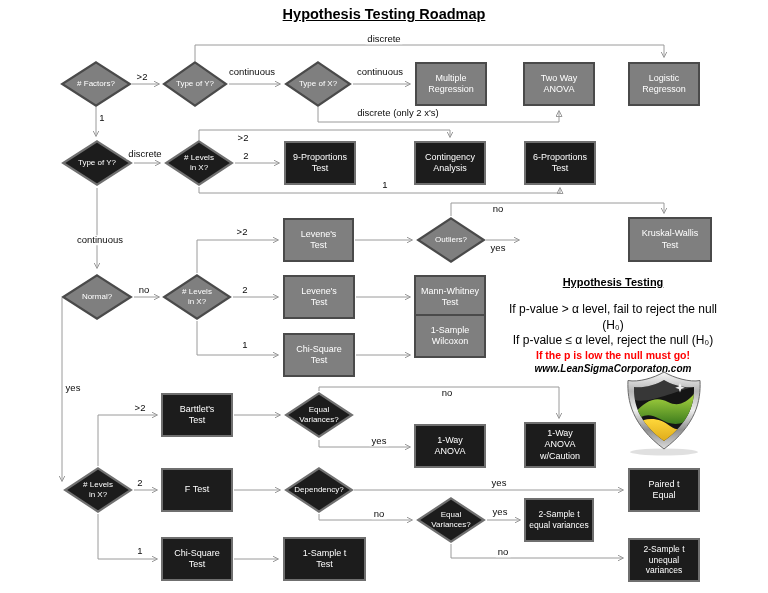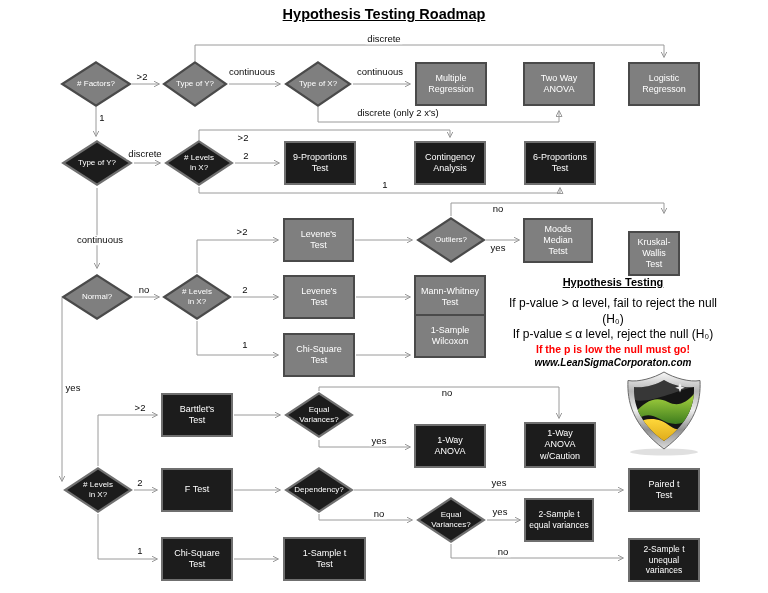--- a/index.html
+++ b/index.html
@@ -15,21 +15,21 @@
   .box.black{background:#1c1c1c;border:2px solid #6f6f6f;}
   .diamond{position:absolute;z-index:2;display:flex;align-items:center;justify-content:center;
            text-align:center;color:#fff;font-size:8px;line-height:1.2;}
   .diamond .dshape{position:absolute;left:0;top:0;width:100%;height:100%;}
   .diamond.gray polygon{fill:#7f7f7f;stroke:#4a4a4a;stroke-width:4;}
   .diamond.black polygon{fill:#1c1c1c;stroke:#707070;stroke-width:4;}
   .nlabel{position:relative;z-index:2;white-space:pre-line;padding:0 1px;}
   .elabel{position:absolute;z-index:3;transform:translate(-50%,-50%);font-size:9.5px;
           color:#0a0a0a;background:#fff;padding:0 2px;line-height:1;white-space:nowrap;}
   .info{position:absolute;left:497px;top:276px;width:232px;text-align:center;z-index:2;color:#000;}
-  .info-heading{font-size:11px;font-weight:bold;text-decoration:underline;margin-bottom:8px;}
+  .info-heading{font-size:11px;font-weight:bold;text-decoration:underline;margin-bottom:14px;}
   .info-line{font-size:12px;line-height:1.3;}
   .info-slogan{font-size:10.5px;line-height:1.3;font-weight:bold;color:#ff0000;}
   .info-site{font-size:10px;line-height:1.3;font-style:italic;font-weight:bold;}
   .logo{position:absolute;z-index:2;}
 </style>
 </head>
 <body>
 
 <div id="canvas">
 
@@ -136,26 +136,21 @@
   <div class="box gray" style="left:283px;top:218px;width:71px;height:44px">
       <span class="nlabel">Levene's
 Test</span>
     </div>
   <div class="diamond gray" style="left:416px;top:217px;width:70px;height:46px">
     <svg class="dshape" viewBox="0 0 100 100" preserveAspectRatio="none">
         <polygon points="50,3 97,50 50,97 3,50"></polygon>
       </svg>
     <span class="nlabel">Outliers?</span>
   </div>
-  <div class="box gray" style="left:523px;top:218px;width:70px;height:45px">
-      <span class="nlabel">Moods
-Median
-Tetst</span>
-    </div>
-  <div class="box gray" style="left:628px;top:231px;width:52px;height:45px">
+  <div class="box gray" style="left:628px;top:217px;width:84px;height:45px">
       <span class="nlabel">Kruskal-Wallis
 Test</span>
     </div>
 
   <div class="diamond gray" style="left:61px;top:274px;width:72px;height:46px">
     <svg class="dshape" viewBox="0 0 100 100" preserveAspectRatio="none">
         <polygon points="50,3 97,50 50,97 3,50"></polygon>
       </svg>
     <span class="nlabel">Normal?</span>
   </div>
@@ -224,21 +219,21 @@
       <span class="nlabel">F Test</span>
     </div>
   <div class="diamond black" style="left:284px;top:467px;width:70px;height:46px">
     <svg class="dshape" viewBox="0 0 100 100" preserveAspectRatio="none">
         <polygon points="50,3 97,50 50,97 3,50"></polygon>
       </svg>
     <span class="nlabel">Dependency?</span>
   </div>
   <div class="box black" style="left:628px;top:468px;width:72px;height:44px">
       <span class="nlabel">Paired t
-Test</span>
+Equal</span>
     </div>
 
   <div class="diamond black" style="left:416px;top:497px;width:70px;height:46px">
     <svg class="dshape" viewBox="0 0 100 100" preserveAspectRatio="none">
         <polygon points="50,3 97,50 50,97 3,50"></polygon>
       </svg>
     <span class="nlabel">Equal
 Variances?</span>
   </div>
   <div class="box black" style="left:524px;top:498px;width:70px;height:44px">

